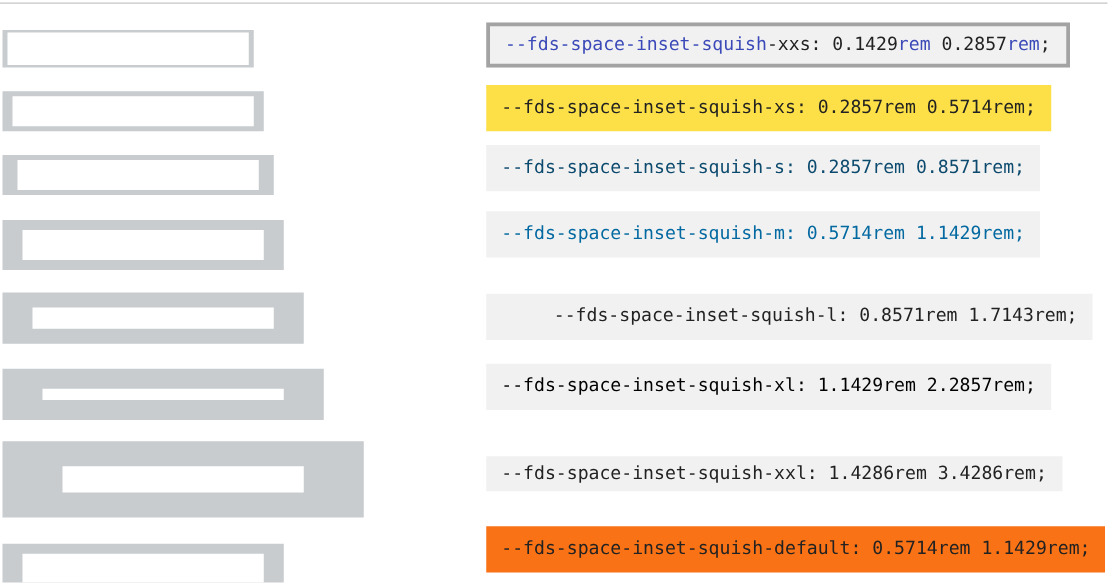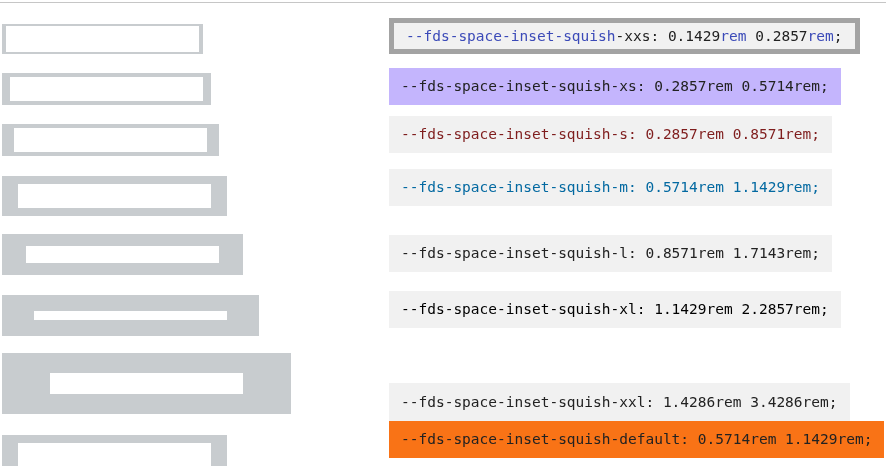--- a/index.html
+++ b/index.html
@@ -33,77 +33,77 @@
     left: 389px;
     display: flex;
     align-items: center;
     padding: 0 12px;
     font-size: 14.5px;
     line-height: 1;
     white-space: pre;
     box-sizing: border-box;
   }
   .code-chip.highlighted {
-    border: 5px solid #22c55e;
+    border: 3px solid #22c55e;
   }
   .code-chip span { display: inline; }
 </style>
 </head>
 <body>
 
 <div class="page">
   <div class="top-divider" style="background: rgb(198, 198, 198); width: 886px;"></div>
   <div id="rows">
   <div>
     <div class="demo-outer" style="top: 24px; padding: 2px 4px; background: rgb(200, 204, 207);">
       <div class="demo-inner" style="height: 26px; background: rgb(255, 255, 255);"></div>
     </div>
     <div class="code-chip highlighted" style="top: 18px; height: 36px; background: rgb(241, 241, 241); border-color: rgb(163, 163, 163);"><span style="color: rgb(59, 74, 184);">--fds-space-inset-squish</span><span style="color: rgb(34, 34, 34);">-xxs: 0.1429</span><span style="color: rgb(59, 74, 184);">rem</span><span style="color: rgb(34, 34, 34);"> 0.2857</span><span style="color: rgb(59, 74, 184);">rem</span><span style="color: rgb(34, 34, 34);">;</span></div>
   </div>
 
   <div>
     <div class="demo-outer" style="top: 73px; padding: 4px 8px; background: rgb(200, 204, 207);">
       <div class="demo-inner" style="height: 24px; background: rgb(255, 255, 255);"></div>
     </div>
-    <div class="code-chip" style="top: 68px; height: 37px; background: #c4b5fd;"><span style="color: rgb(34, 34, 34);">--fds-space-inset-squish-xs: 0.2857rem 0.5714rem;</span></div>
+    <div class="code-chip" style="top: 68px; height: 37px; background: #fde047;"><span style="color: rgb(34, 34, 34);">--fds-space-inset-squish-xs: 0.2857rem 0.5714rem;</span></div>
   </div>
 
   <div>
     <div class="demo-outer" style="top: 124px; padding: 4px 12px; background: rgb(200, 204, 207);">
       <div class="demo-inner" style="height: 24px; background: rgb(255, 255, 255);"></div>
     </div>
-    <div class="code-chip" style="top: 116px; height: 37px; background: rgb(241, 241, 241);"><span style="color: #7f1d1d;">--fds-space-inset-squish-s: 0.2857rem 0.8571rem;</span></div>
+    <div class="code-chip" style="top: 116px; height: 37px; background: rgb(241, 241, 241);"><span style="color: #0c4a6e;">--fds-space-inset-squish-s: 0.2857rem 0.8571rem;</span></div>
   </div>
 
   <div>
     <div class="demo-outer" style="top: 176px; padding: 8px 16px; background: rgb(200, 204, 207);">
       <div class="demo-inner" style="height: 24px; background: rgb(255, 255, 255);"></div>
     </div>
     <div class="code-chip" style="top: 169px; height: 37px; background: rgb(241, 241, 241);"><span style="color: #0369a1;">--fds-space-inset-squish-m: 0.5714rem 1.1429rem;</span></div>
   </div>
 
   <div>
     <div class="demo-outer" style="top: 234px; padding: 12px 24px; background: rgb(200, 204, 207);">
       <div class="demo-inner" style="height: 17px; background: rgb(255, 255, 255);"></div>
     </div>
-    <div class="code-chip" style="top: 235px; height: 37px; background: rgb(241, 241, 241);"><span style="color: rgb(34, 34, 34);">--fds-space-inset-squish-l: 0.8571rem 1.7143rem;</span></div>
+    <div class="code-chip" style="top: 235px; height: 37px; background: rgb(241, 241, 241);"><span style="color: rgb(34, 34, 34); margin-left: 42px;">--fds-space-inset-squish-l: 0.8571rem 1.7143rem;</span></div>
   </div>
 
   <div>
     <div class="demo-outer" style="top: 295px; padding: 16px 32px; background: rgb(200, 204, 207);">
       <div class="demo-inner" style="height: 9px; background: rgb(255, 255, 255);"></div>
     </div>
     <div class="code-chip" style="top: 291px; height: 37px; background: rgb(241, 241, 241);"><span style="color: #000000;">--fds-space-inset-squish-xl: 1.1429rem 2.2857rem;</span></div>
   </div>
 
   <div>
     <div class="demo-outer" style="top: 353px; padding: 20px 48px; background: rgb(200, 204, 207);">
       <div class="demo-inner" style="height: 21px; background: rgb(255, 255, 255);"></div>
     </div>
-    <div class="code-chip" style="top: 383px; height: 38px; background: rgb(241, 241, 241);"><span style="color: rgb(34, 34, 34);">--fds-space-inset-squish-xxl: 1.4286rem 3.4286rem;</span></div>
+    <div class="code-chip" style="top: 365px; height: 28px; background: rgb(241, 241, 241);"><span style="color: rgb(34, 34, 34);">--fds-space-inset-squish-xxl: 1.4286rem 3.4286rem;</span></div>
   </div>
 
   <div>
     <div class="demo-outer" style="top: 435px; padding: 8px 16px; background: rgb(200, 204, 207);">
       <div class="demo-inner" style="height: 24px; background: rgb(255, 255, 255);"></div>
     </div>
     <div class="code-chip" style="top: 421px; height: 37px; background: #f97316;"><span style="color: rgb(34, 34, 34);">--fds-space-inset-squish-default: 0.5714rem 1.1429rem;</span></div>
   </div>
 </div>
 </div>

